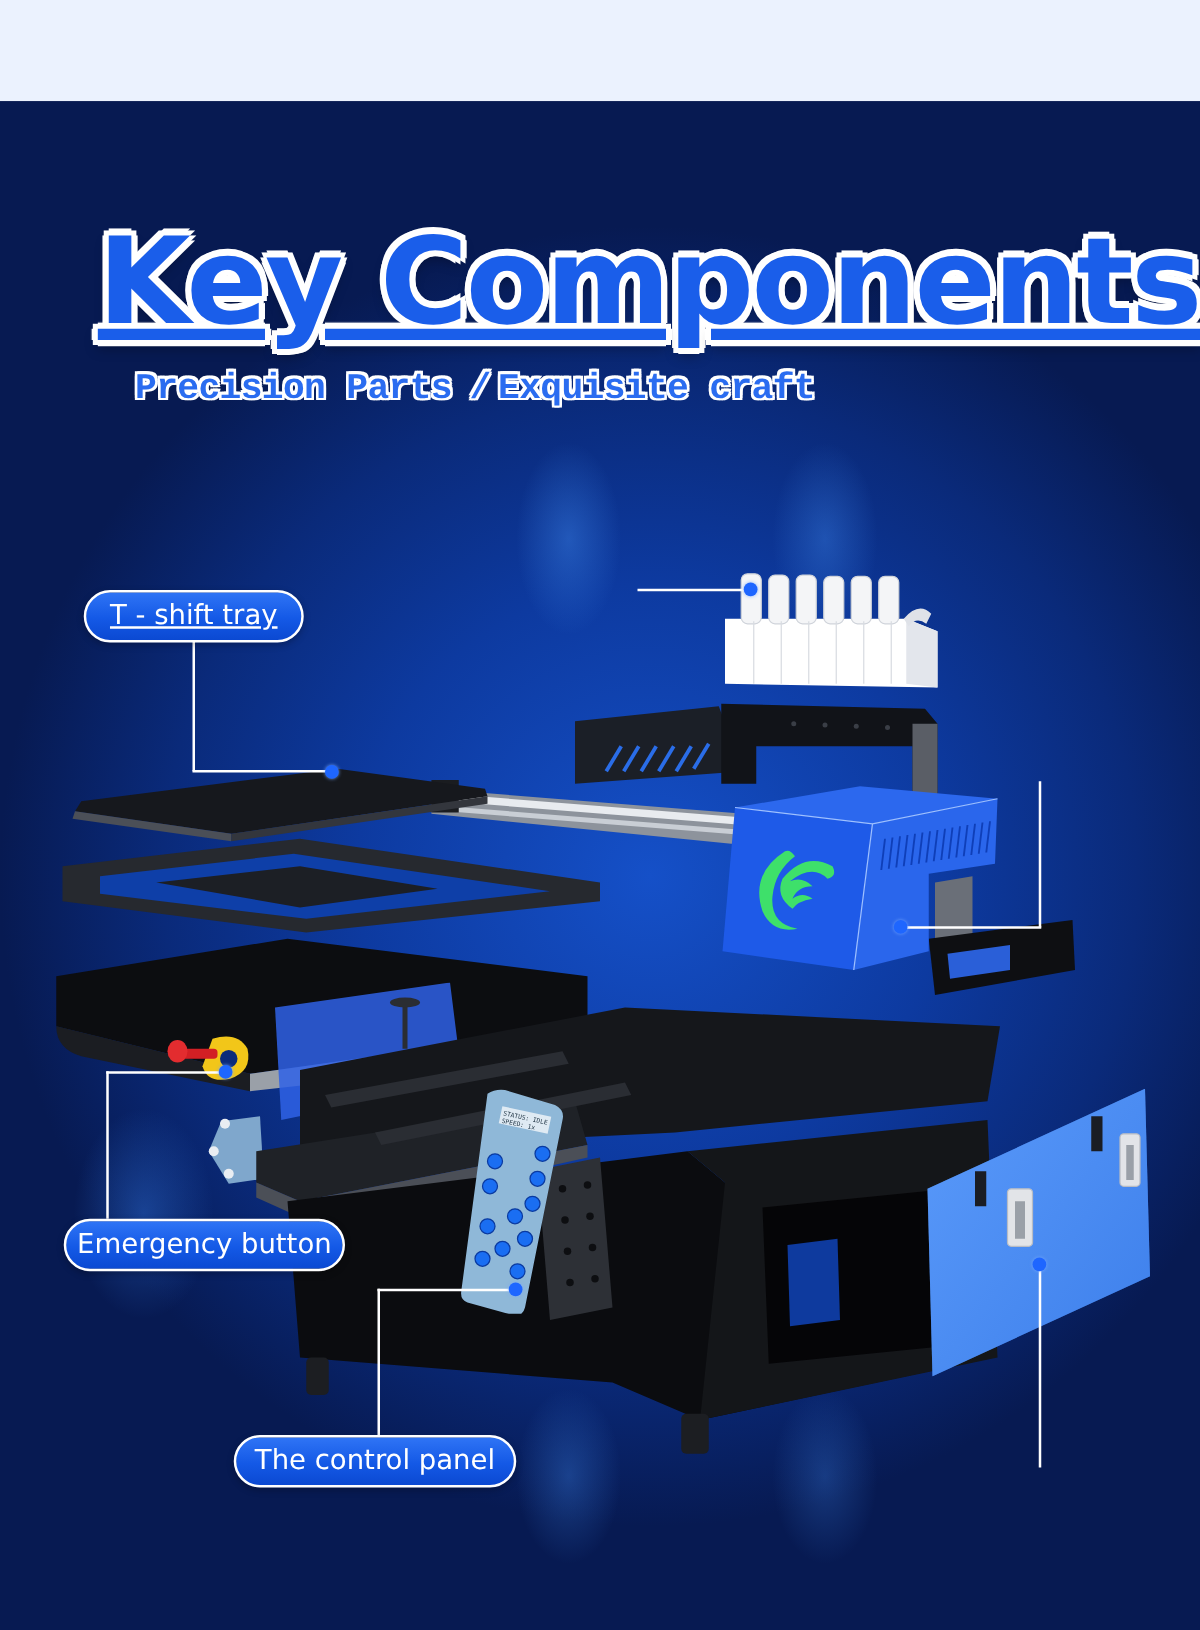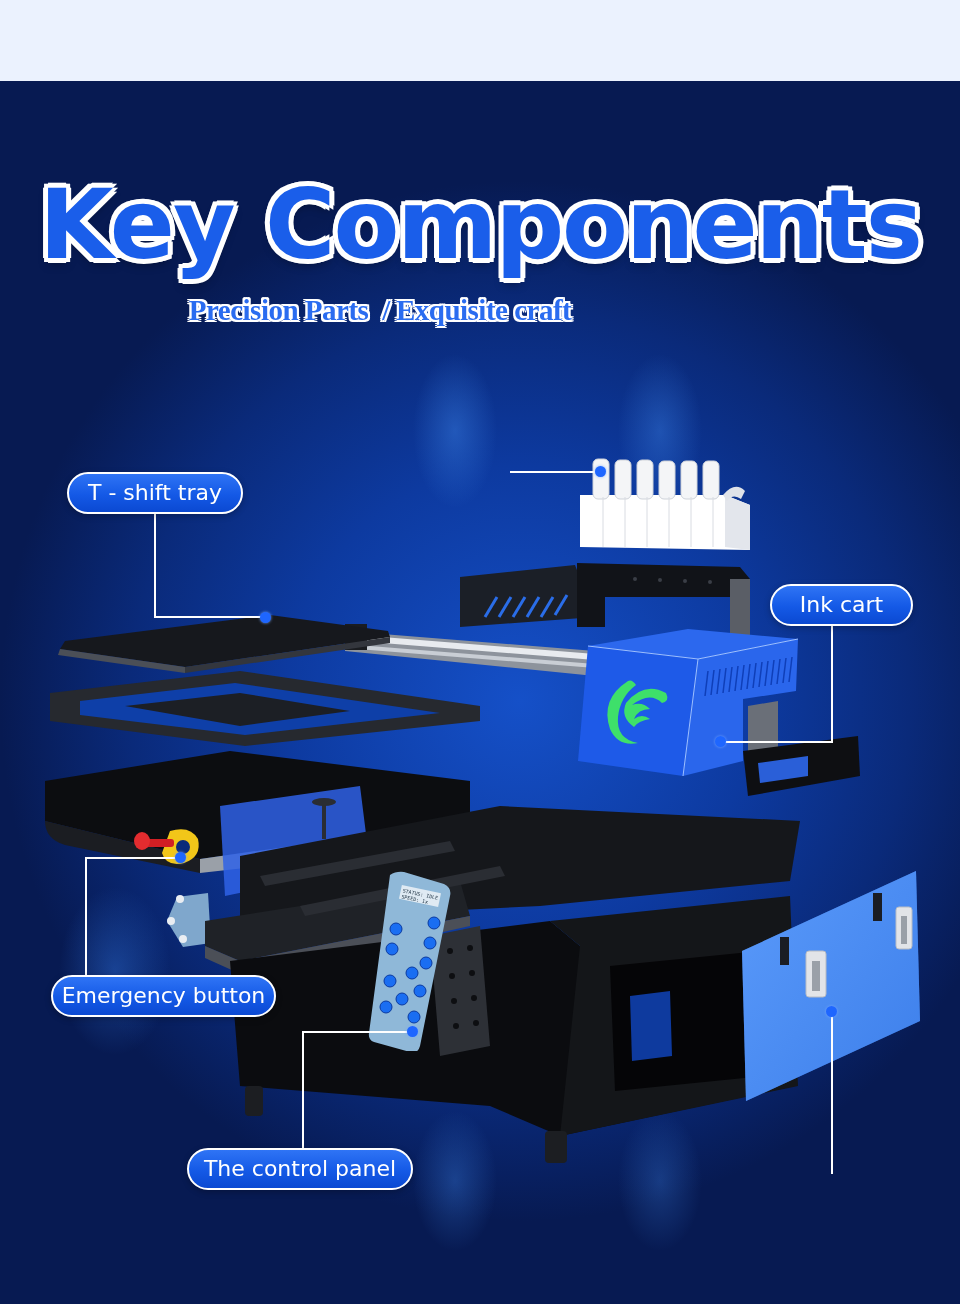--- a/index.html
+++ b/index.html
@@ -15,34 +15,35 @@
       radial-gradient(ellipse 60px 110px at 660px 350px, rgba(60,130,230,0.40), transparent 70%),
       radial-gradient(ellipse 80px 120px at 115px 890px, rgba(50,120,230,0.40), transparent 70%),
       radial-gradient(ellipse 60px 100px at 455px 1100px, rgba(60,130,230,0.35), transparent 70%),
       radial-gradient(ellipse 60px 100px at 660px 1100px, rgba(60,130,230,0.30), transparent 70%),
       radial-gradient(ellipse 520px 520px at 520px 620px, #1550c8 0%, #0d3aa0 45%, #0a2a7a 75%, #071a52 100%),
       #071a4d;
   }
 
   
   .headline {
-    position: absolute; left: 0; top: 88px; width: 960px; text-align: center;
+    position: absolute; left: 0; top: 88px; width: 960px; text-align: right;
     font-family: "DejaVu Sans", sans-serif; font-weight: 700; font-size: 96px; letter-spacing: -2px;
     color: #1a5eea;
     -webkit-text-stroke: 0;
     text-shadow:
       -4px -4px 0 #fff, 4px -4px 0 #fff, -4px 4px 0 #fff, 4px 4px 0 #fff,
       0 -5px 0 #fff, 0 5px 0 #fff, -5px 0 0 #fff, 5px 0 0 #fff,
       0 6px 10px rgba(0,0,0,0.35);
     background: linear-gradient(#3d82ff, #0a4fe0);
+    text-decoration: underline;
     -webkit-background-clip: text;
   }
   .subhead {
     position: absolute; left: 0; top: 213px; width: 760px; text-align: center;
-    font-family: Liberation Serif, serif; font-weight: 700; font-size: 29px; letter-spacing: -0.5px;
+    font-family: Liberation Mono, monospace; font-weight: 700; font-size: 29px; letter-spacing: -0.5px;
     color: #2a6cf0;
     text-shadow: -2px -2px 0 #fff, 2px -2px 0 #fff, -2px 2px 0 #fff, 2px 2px 0 #fff,
                  0 -2px 0 #fff, 0 2px 0 #fff, -2px 0 0 #fff, 2px 0 0 #fff;
   }
   .subhead .sep { margin: 0 6px 0 14px; }
 
   
   .pill {
     position: absolute; height: 42px; border: 2px solid #ffffff; border-radius: 22px;
     background: linear-gradient(#2f74f5 0%, #1459e6 55%, #0b49d2 100%);
@@ -304,18 +305,17 @@
 
   <div class="leader" style="left:831px; top:935px; width:2px; height:158px;"></div>
 
   <div class="dot" style="left:260px; top:531px;"></div>
   <div class="dot" style="left:595px; top:385px;"></div>
   <div class="dot" style="left:715px; top:655px;"></div>
   <div class="dot" style="left:175px; top:771px;"></div>
   <div class="dot" style="left:407px; top:945px;"></div>
   <div class="dot" style="left:826px; top:925px;"></div>
 
-  <div class="pill" style="left:67px; top:391px; width:176px;">T - shift tray</div>
-  <div class="pill" style="left:770px; top:503px; width:143px;">Ink cart</div>
+  <div class="pill" style="left:67px; top:391px; width:176px;text-decoration:underline;">T - shift tray</div>
   <div class="pill" style="left:51px; top:894px; width:225px;">Emergency button</div>
   <div class="pill" style="left:187px; top:1067px; width:226px;">The control panel</div>
 
 </div>
 
 </body></html>

